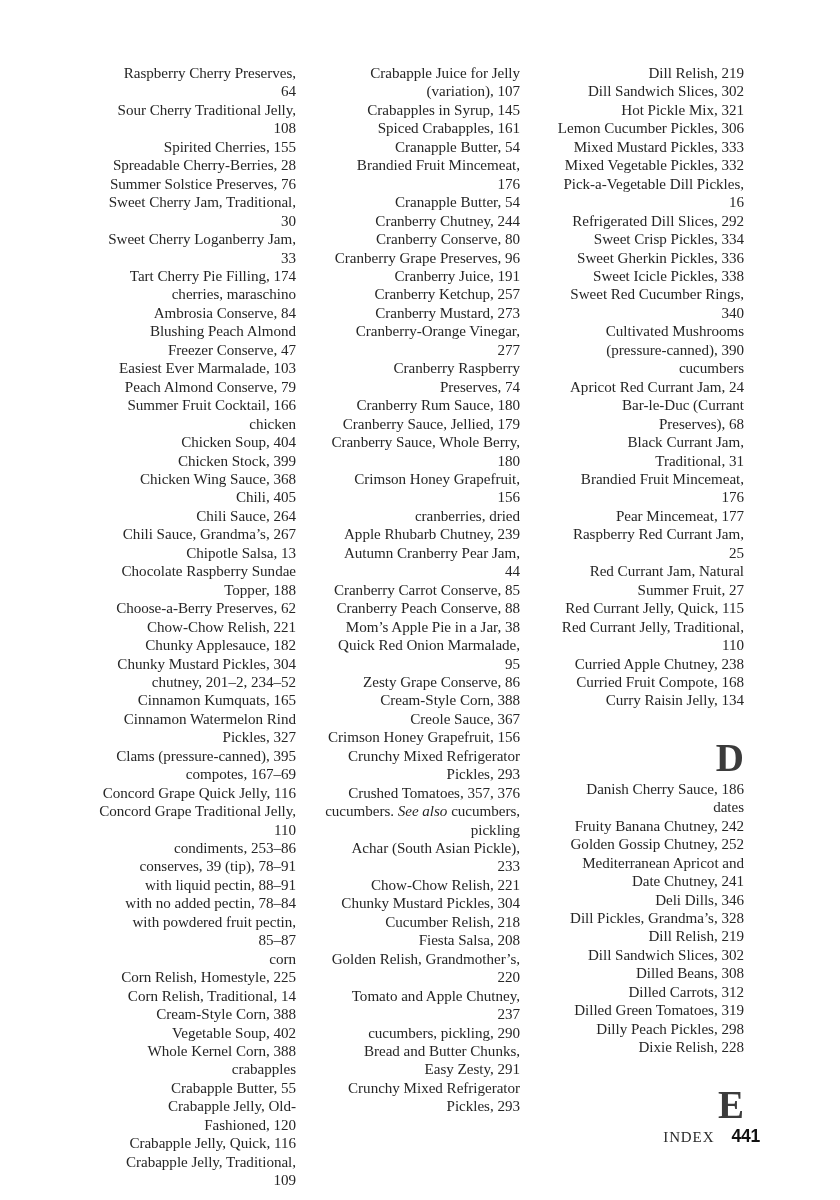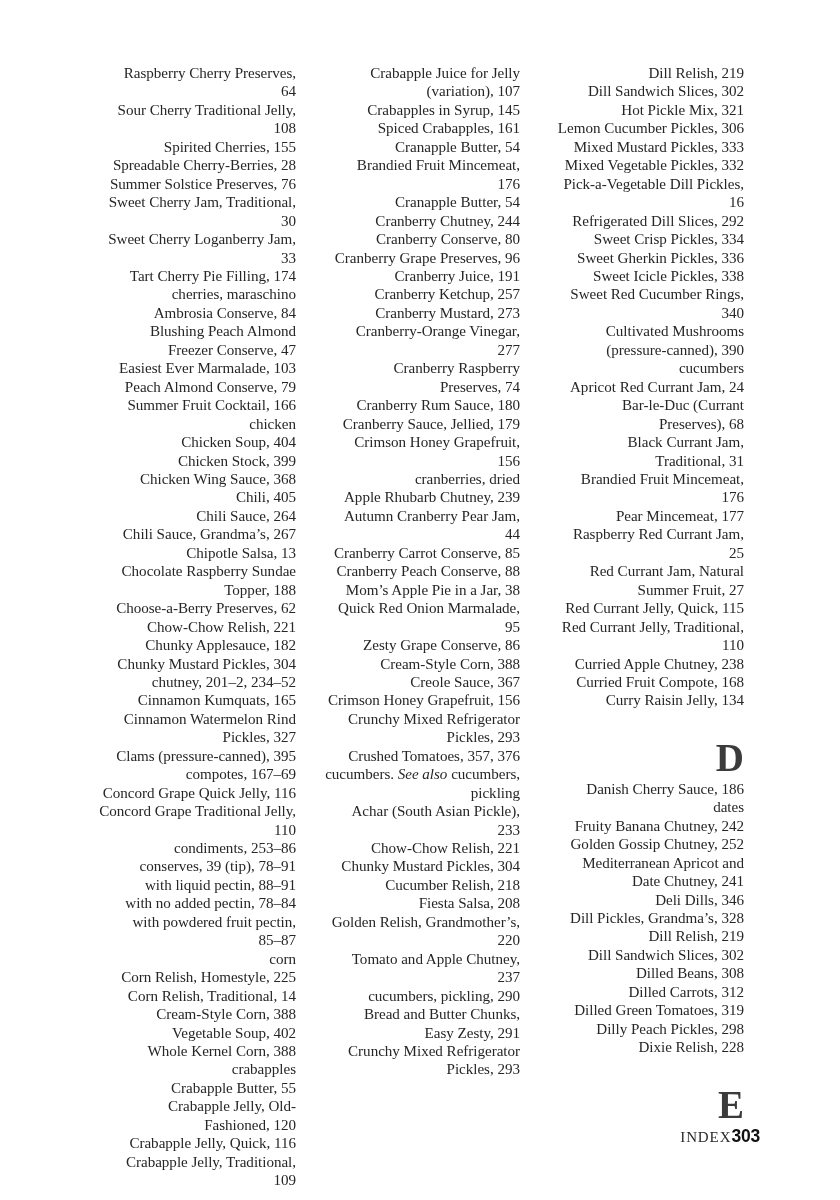--- a/index.html
+++ b/index.html
@@ -90,20 +90,21 @@
     width: 840px;
     height: 30px;
   }
   #footer-inner {
     position: absolute;
     right: 80px;
     top: 0;
     display: flex;
     flex-direction: row;
     align-items: baseline;
+    gap: 17px;
   }
   #footer-label {
     font-family: "Liberation Serif", "DejaVu Serif", serif;
     font-size: 15px;
     letter-spacing: 0.9px;
     color: #2b2b2b;
   }
   #footer-pageno {
     font-family: "Liberation Sans", "DejaVu Sans", sans-serif;
     font-size: 17.5px;
@@ -180,20 +181,21 @@
         <div class="entry lvl1">Cranberry Chutney, 244</div>
         <div class="entry lvl1">Cranberry Conserve, 80</div>
         <div class="entry lvl1">Cranberry Grape Preserves, 96</div>
         <div class="entry lvl1">Cranberry Juice, 191</div>
         <div class="entry lvl1">Cranberry Ketchup, 257</div>
         <div class="entry lvl1">Cranberry Mustard, 273</div>
         <div class="entry lvl1">Cranberry-Orange Vinegar, 277</div>
         <div class="entry lvl1">Cranberry Raspberry Preserves, 74</div>
         <div class="entry lvl1">Cranberry Rum Sauce, 180</div>
         <div class="entry lvl1">Cranberry Sauce, Jellied, 179</div>
+        <div class="entry lvl1">Cranberry Sauce, Whole Berry, 180</div>
         <div class="entry lvl1">Crimson Honey Grapefruit, 156</div>
         <div class="entry lvl0">cranberries, dried</div>
         <div class="entry lvl1">Apple Rhubarb Chutney, 239</div>
         <div class="entry lvl1">Autumn Cranberry Pear Jam, 44</div>
         <div class="entry lvl1">Cranberry Carrot Conserve, 85</div>
         <div class="entry lvl1">Cranberry Peach Conserve, 88</div>
         <div class="entry lvl1">Mom’s Apple Pie in a Jar, 38</div>
         <div class="entry lvl1">Quick Red Onion Marmalade, 95</div>
         <div class="entry lvl1">Zesty Grape Conserve, 86</div>
         <div class="entry lvl0">Cream-Style Corn, 388</div>
@@ -257,17 +259,17 @@
         <div class="entry lvl0">Dilly Peach Pickles, 298</div>
         <div class="entry lvl0">Dixie Relish, 228</div>
         <div class="spacer-before-letter"></div>
         <div class="sectionletter">E</div>
       </div>
   </div>
 
   <div id="footer">
     <div id="footer-inner">
       <span id="footer-label">INDEX</span>
-      <span id="footer-pageno">303</span>
+      <span id="footer-pageno">441</span>
     </div>
   </div>
 
 </div>
 
 </body></html>

